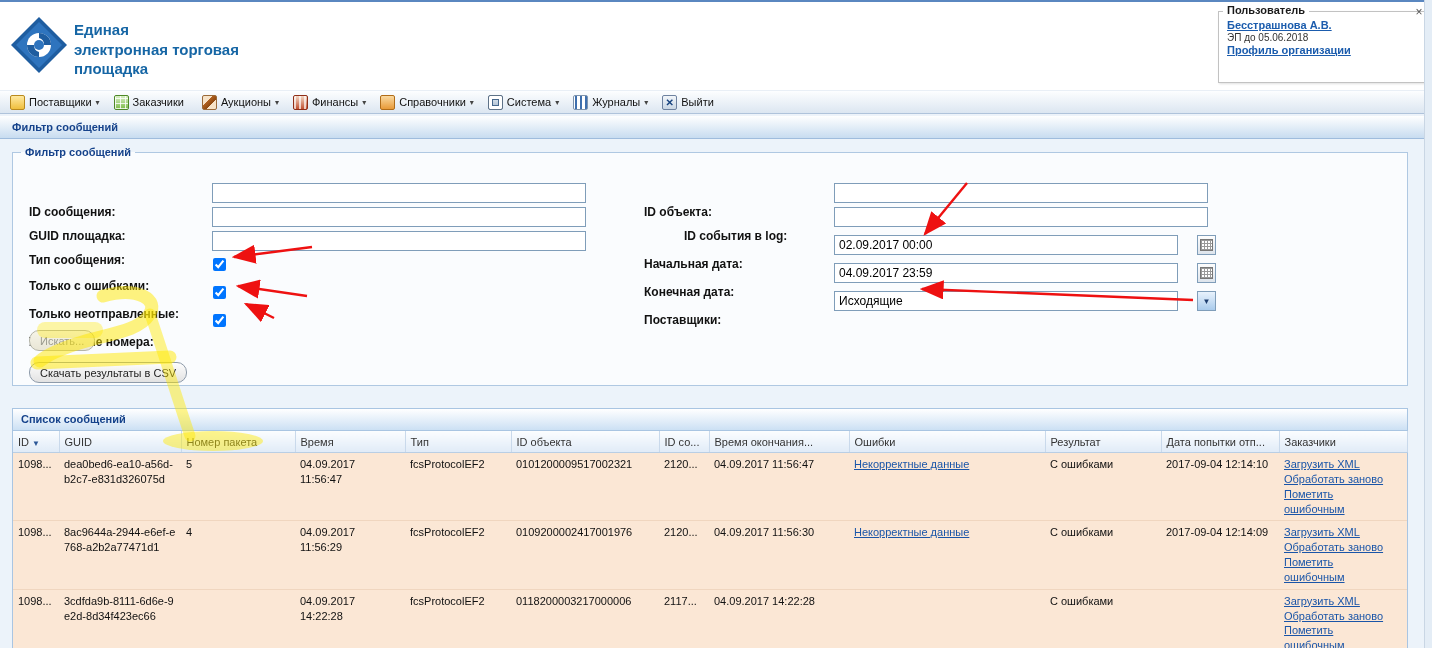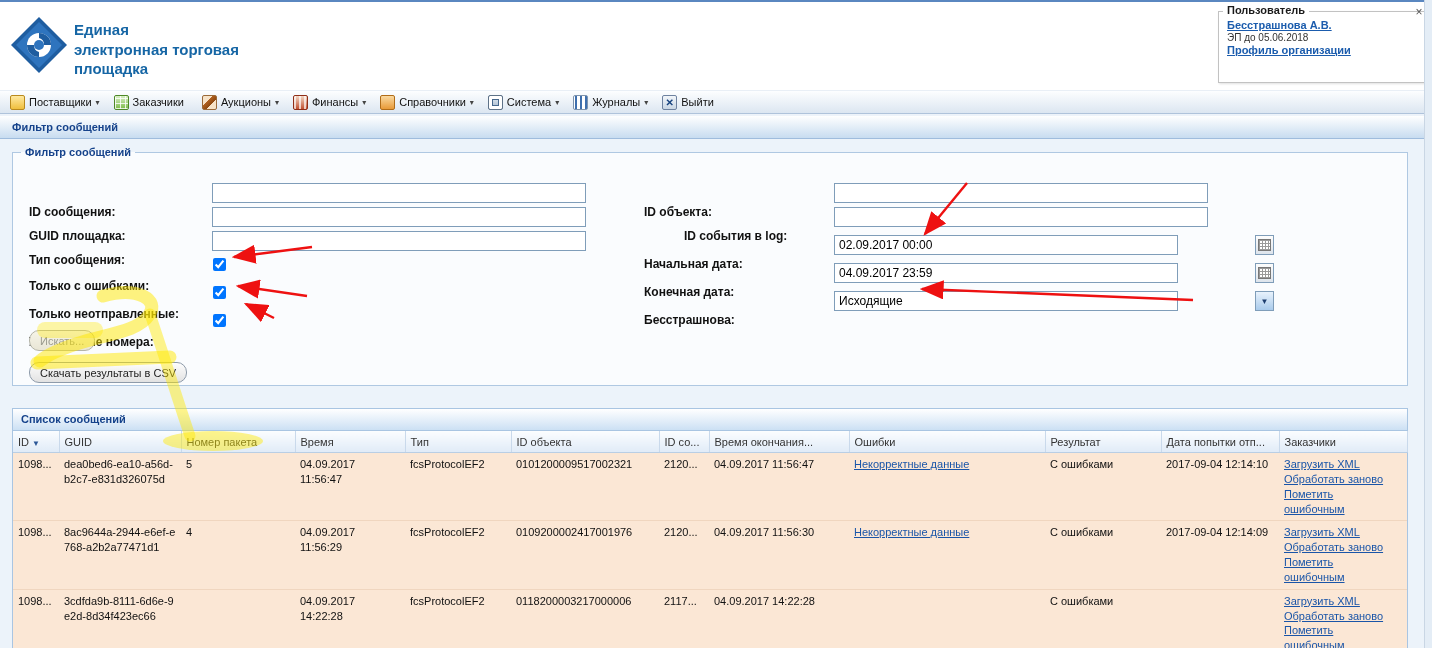--- a/index.html
+++ b/index.html
@@ -45,21 +45,21 @@
     font-size:11px;font-weight:bold;color:#15428B;line-height:23px;padding-left:12px;}
   .content-bg{position:absolute;left:0;top:139px;width:1425px;height:509px;background:#ECF3FA;}
   .scroll-strip{position:absolute;right:0;top:0;width:7px;height:648px;background:#E4EDF6;border-left:1px solid #C9D6E4;}
   
   .filter-fs{position:absolute;left:12px;top:146px;width:1396px;height:240px;
     border:1px solid #AFC8E2;background:#FAFCFE;margin:0;padding:0;box-sizing:border-box;}
   .filter-fs legend{font-size:11px;font-weight:bold;color:#15428B;margin-left:8px;padding:0 4px;}
   .flabel{position:absolute;font-size:12px;font-weight:bold;color:#111;white-space:nowrap;margin-top:20px;}
   .ftext{position:absolute;width:364px;height:16px;border:1px solid #7F9DB9;font-family:"Liberation Sans",sans-serif;font-size:12px;padding:1px 4px;background:#fff;}
   .ftext.short{width:334px;}
-  .fwrap{position:absolute;width:440px;height:20px;}
+  .fwrap{position:absolute;width:382px;height:20px;}
   .cal-btn{position:absolute;right:0;top:0;width:19px;height:20px;border:1px solid #7F9DB9;box-sizing:border-box;background:linear-gradient(#FDFDFD,#DDE4EC);display:flex;align-items:center;justify-content:center;cursor:pointer;}
   .cal-glyph{width:11px;height:10px;border:1px solid #777;
     background-image:repeating-linear-gradient(90deg,#999 0 1px,transparent 1px 3px),repeating-linear-gradient(0deg,#999 0 1px,transparent 1px 3px);background-color:#fff;}
   .dd-btn{position:absolute;right:0;top:0;width:19px;height:20px;border:1px solid #7F9DB9;box-sizing:border-box;background:linear-gradient(#E8F2FC,#A9CBEC);color:#1D3D6E;font-size:8px;display:flex;align-items:center;justify-content:center;cursor:pointer;}
   .fcheck{position:absolute;width:13px;height:13px;margin:0;}
   .btn{position:absolute;height:21px;border:1px solid #8E9BAA;border-radius:10px;background:linear-gradient(#FDFDFD,#E2E2E2);font-family:"Liberation Sans",sans-serif;font-size:11px;color:#222;padding:0 10px;cursor:pointer;}
   .btn.disabled{color:#9B9B8E;border-color:#B5B5A8;background:linear-gradient(#F6F4E8,#E9E6D6);cursor:default;}
   
   .grid-panel{position:absolute;left:12px;top:408px;width:1396px;border:1px solid #A9C5E2;background:#fff;box-sizing:border-box;}
   .grid-title{height:21px;background:linear-gradient(#FFFFFF,#CCE0F4);border-bottom:1px solid #A9C5E2;
@@ -189,21 +189,21 @@
   </div>
 
   <label class="flabel" style="left:631px;top:107px;">Конечная дата:</label>
   <div class="fwrap" style="left:821px;top:105px;">
     <input class="ftext short" style="left: 0px; top: 0px;" value="04.09.2017 23:59">
     <span class="cal-btn">
         <span class="cal-glyph"></span>
       </span>
   </div>
 
-  <label class="flabel" style="left:631px;top:135px;">Бесстрашнова:</label>
+  <label class="flabel" style="left:631px;top:135px;">Поставщики:</label>
   <div class="fwrap" style="left:821px;top:133px;">
     <input class="ftext short" style="left: 0px; top: 0px;" value="Исходящие">
     <span class="dd-btn">
         <span>▼</span>
       </span>
   </div>
 </fieldset>
 
 <div class="grid-panel">
   <div class="grid-title">Список сообщений</div>

